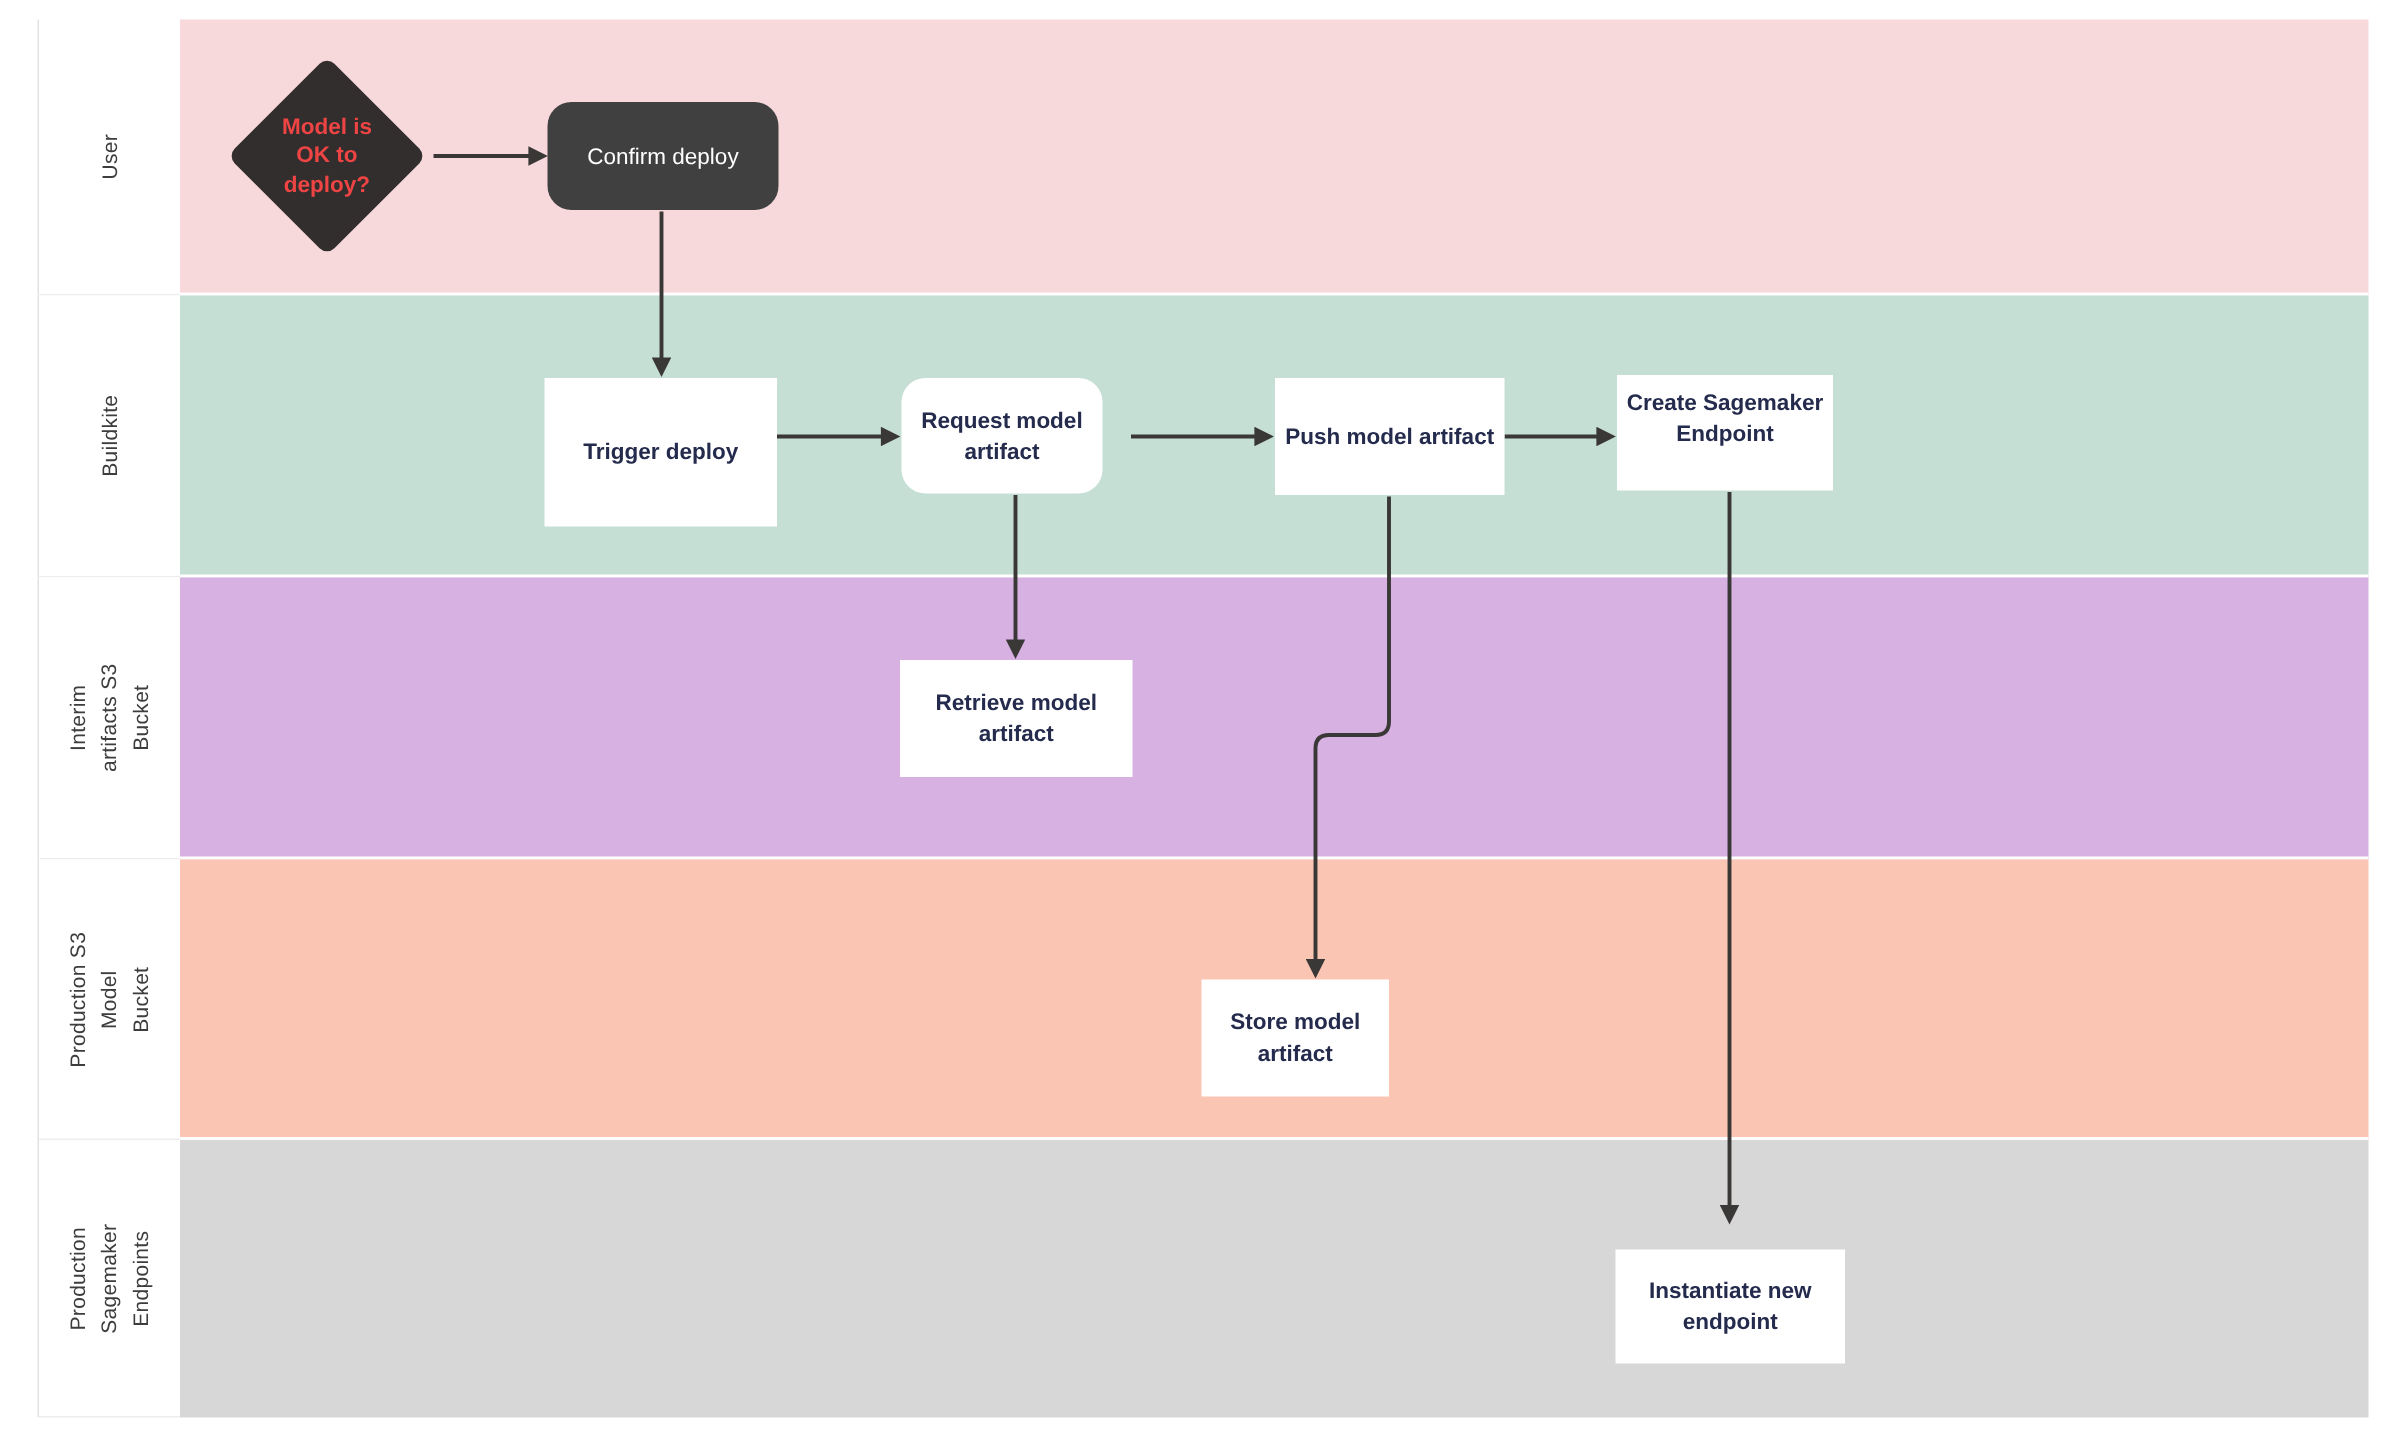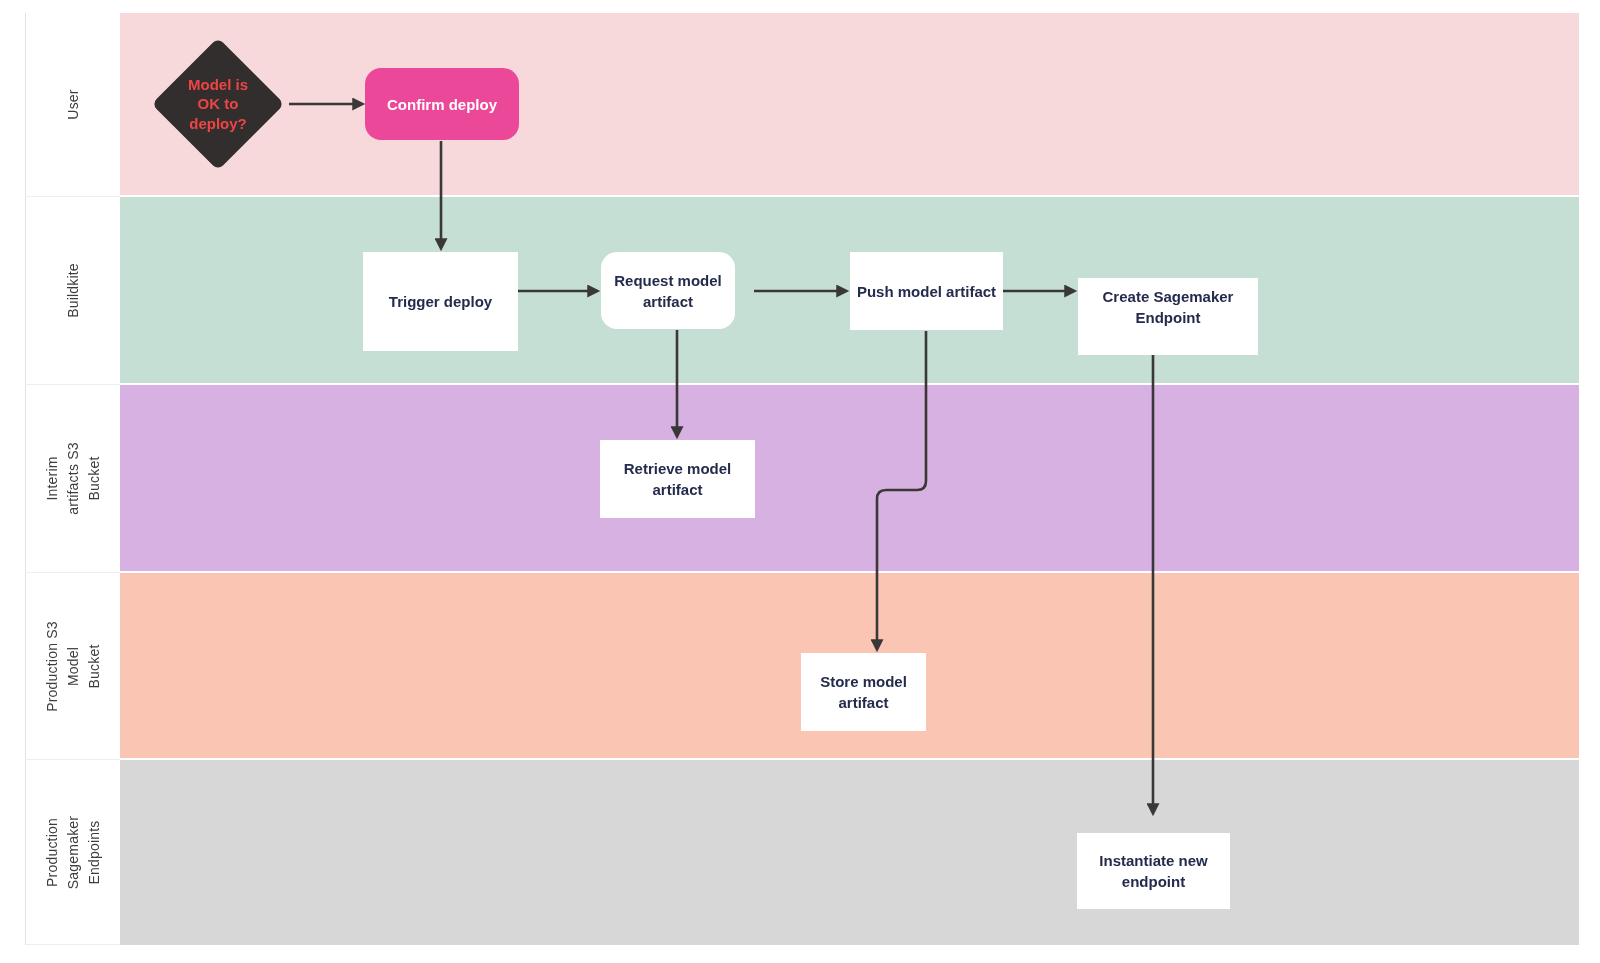--- a/index.html
+++ b/index.html
@@ -86,22 +86,22 @@
     display: flex;
     align-items: center;
     justify-content: center;
     text-align: center;
   }
   .box .node-label { white-space: pre-line; }
 
   #n-trigger     { left: 363px;  top: 252px; width: 155px; height: 99px; }
   #n-request     { left: 601px;  top: 252px; width: 134px; height: 77px; border-radius: 16px; }
   #n-push        { left: 850px;  top: 252px; width: 153px; height: 78px; }
-  #n-create      { left: 1078px; top: 250px; width: 180px; height: 77px;
-                   align-items: flex-start; padding-top: 8px; box-sizing: border-box; margin-top: 28px; }
+  #n-create      { left: 1078px; top: 250px; width: 144px; height: 77px;
+                   align-items: flex-start; padding-top: 8px; box-sizing: border-box; }
   #n-retrieve    { left: 600px;  top: 440px; width: 155px; height: 78px; }
   #n-store       { left: 801px;  top: 653px; width: 125px; height: 78px; }
   #n-instantiate { left: 1077px; top: 817px; width: 153px; height: 76px; margin-top: 16px; }
 
   #n-confirm {
     left: 365px; top: 68px; width: 154px; height: 72px;
     border-radius: 16px;
     color: #ffffff;
     font-weight: normal;
     font-size: 15px;
@@ -191,21 +191,21 @@
     <path class="line" d="M 1153 328 L 1153 813" marker-end="url(#arrowhead)" stroke="#3a3837"></path>
   </svg>
 
   <div id="n-decision">
     <div class="diamond-bg" style="background-color: rgb(51, 46, 46);"></div>
     <div class="diamond-label">Model is
 OK to
 deploy?</div>
   </div>
 
-  <div class="box" id="n-confirm" style="background-color: #ec4899; font-weight: bold;">
+  <div class="box" id="n-confirm" style="background-color: #404040;">
     <span class="node-label">Confirm deploy</span>
   </div>
 
   <div class="box" id="n-trigger">
     <span class="node-label">Trigger deploy</span>
   </div>
 
   <div class="box" id="n-request">
     <span class="node-label">Request model
 artifact</span>

